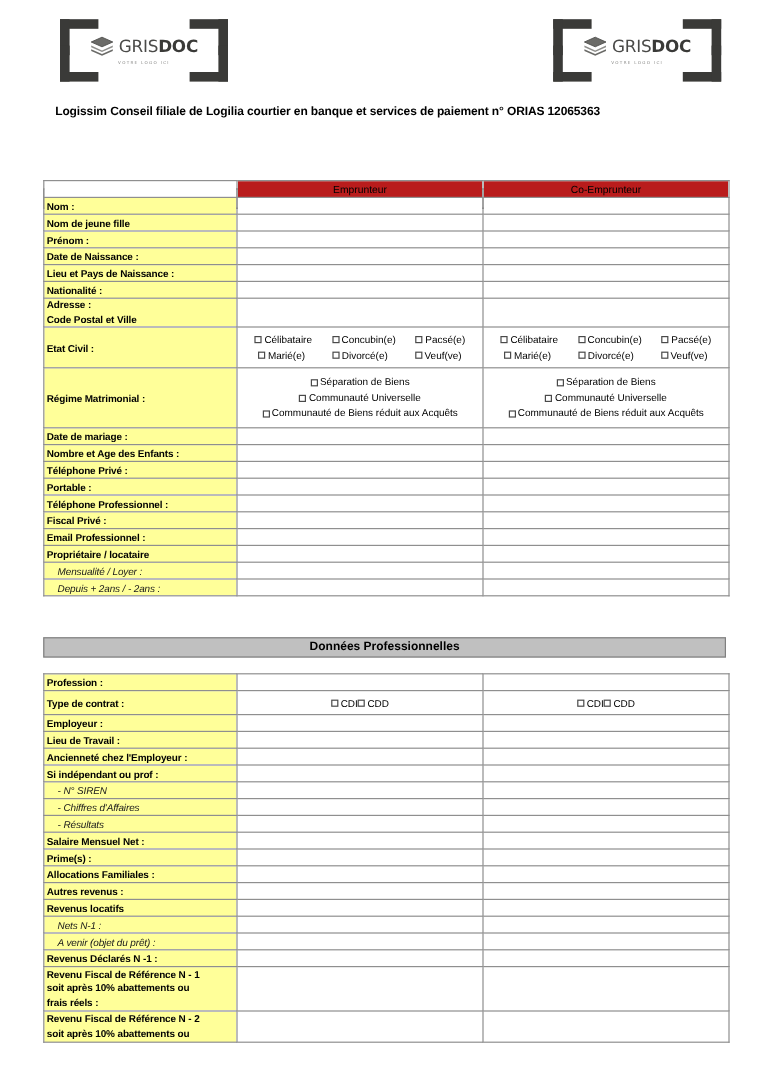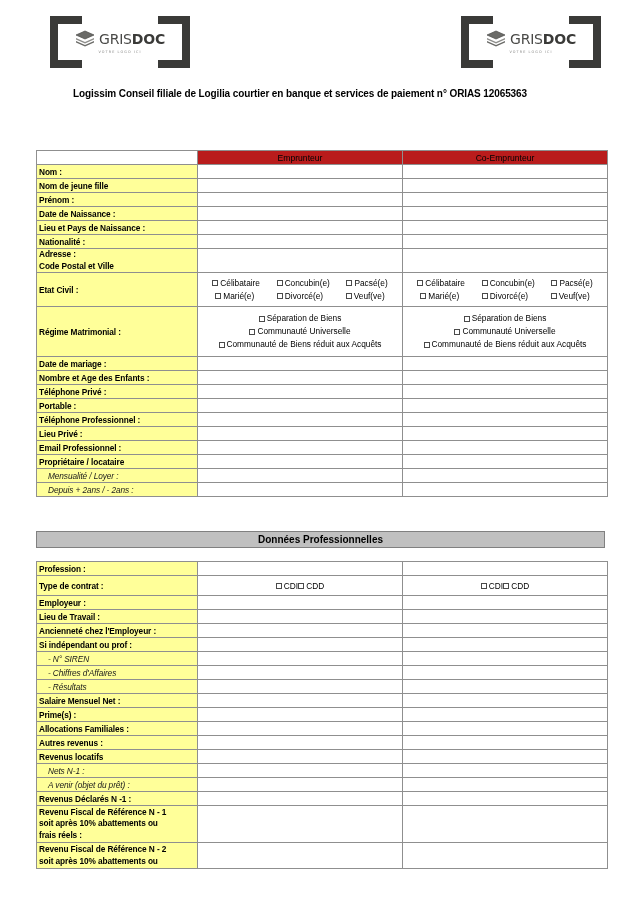--- a/index.html
+++ b/index.html
@@ -74,21 +74,20 @@
 
   
   .doc-title {
     position: absolute;
     left: 46px;
     top: 88px;
     font-size: 10px;
     font-weight: bold;
     letter-spacing: -0.1px;
     white-space: nowrap;
-    margin-left: 27px;
   }
 
   
   .section-banner {
     position: absolute;
     left: 36px;
     width: 569px;
     height: 17px;
     background: #c0c0c0;
     border: 1px solid #808080;
@@ -340,21 +339,21 @@
       <td class="lbl">Portable :</td>
       <td class="val"></td>
       <td class="val"></td>
     </tr>
     <tr>
       <td class="lbl">Téléphone Professionnel :</td>
       <td class="val"></td>
       <td class="val"></td>
     </tr>
     <tr>
-      <td class="lbl">Lieu Privé :</td>
+      <td class="lbl">Fiscal Privé :</td>
       <td class="val"></td>
       <td class="val"></td>
     </tr>
     <tr>
       <td class="lbl">Email Professionnel :</td>
       <td class="val"></td>
       <td class="val"></td>
     </tr>
     <tr>
       <td class="lbl">Propriétaire / locataire</td>

